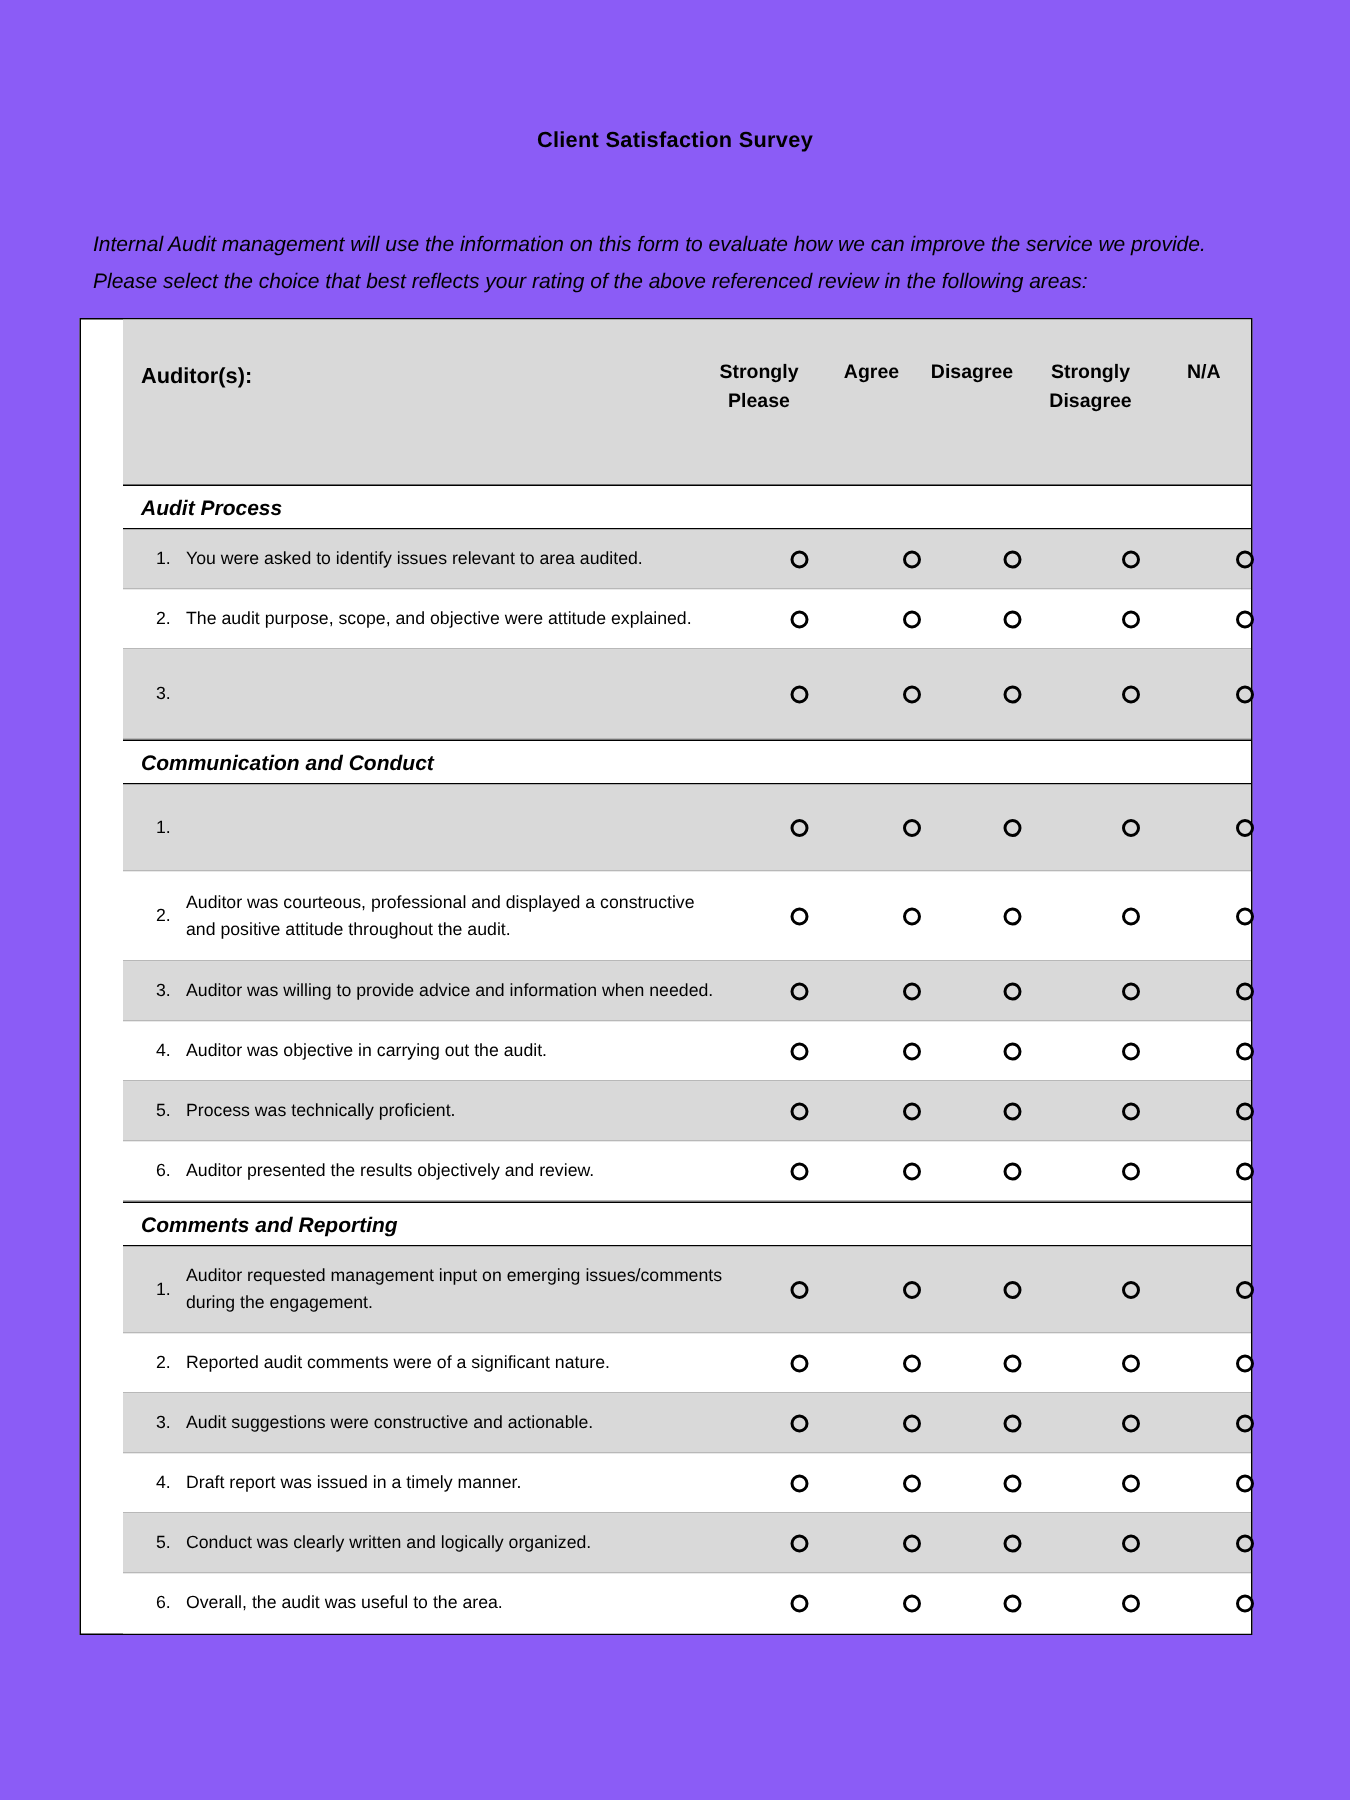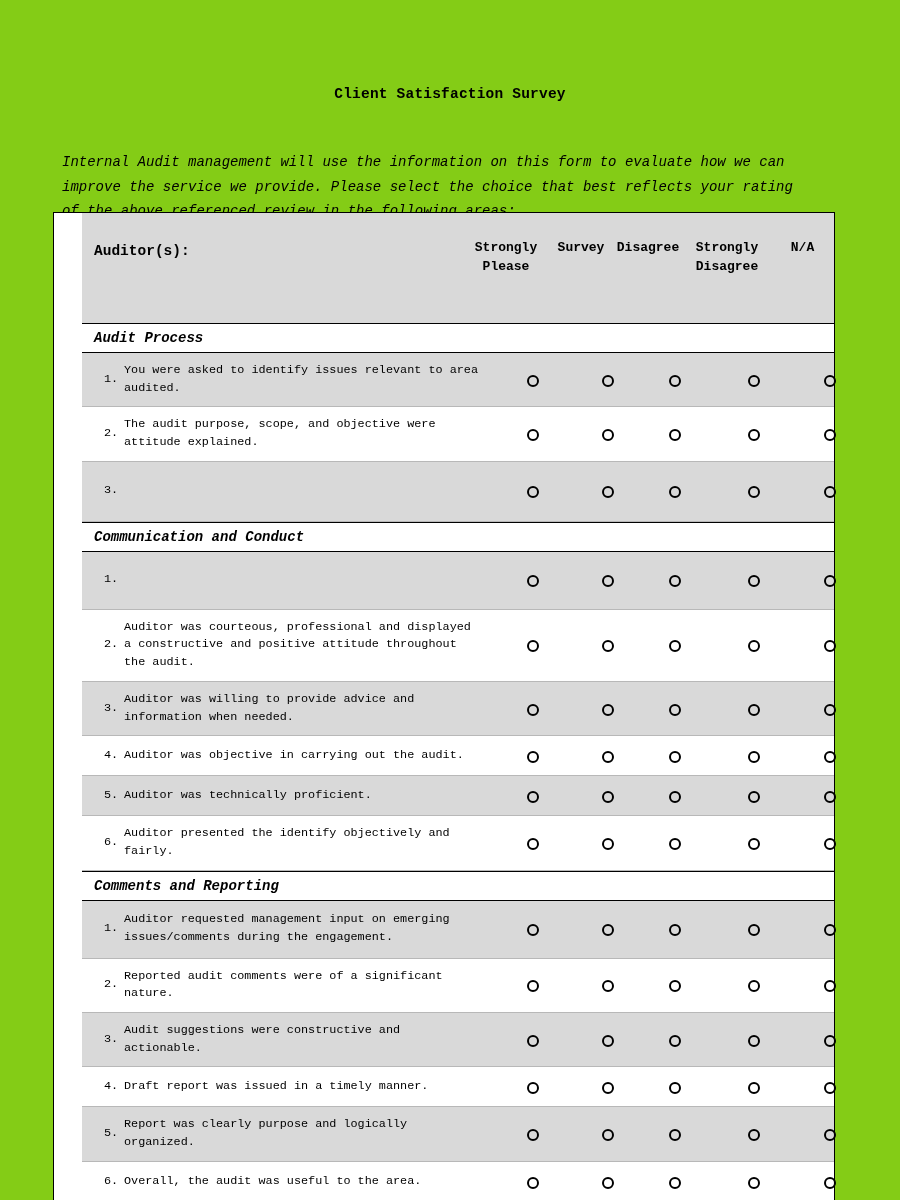--- a/index.html
+++ b/index.html
@@ -14,22 +14,21 @@
     color: #000000;
     position: relative;
     overflow: hidden;
   }
   .page {
     position: absolute;
     left: 0;
     top: 0;
     width: 900px;
     height: 1200px;
-    background: #84cc16;
-    font-family: Liberation Mono, monospace;
+    background: #8b5cf6;
   }
   .doc-title {
     position: absolute;
     left: 0;
     top: 86px;
     width: 900px;
     text-align: center;
     font-size: 14.5px;
     font-weight: bold;
     letter-spacing: 0.2px;
@@ -153,21 +152,21 @@
   <div class="doc-title">Client Satisfaction Survey</div>
 
   <div class="intro">Internal Audit management will use the information on this form to evaluate how we can improve the service we provide.  Please select the choice that best reflects your rating of the above referenced review in the following areas:</div>
 
   <div class="survey-table">
 
     <div class="header-band">
       <div class="auditors-label">Auditor(s):</div>
       <div class="scale-headers">
         <div class="scale-head col-0">Strongly Please</div>
-        <div class="scale-head col-1">Survey</div>
+        <div class="scale-head col-1">Agree</div>
         <div class="scale-head col-2">Disagree</div>
         <div class="scale-head col-3">Strongly Disagree</div>
         <div class="scale-head col-4">N/A</div>
       </div>
     </div>
 
     <div class="sec-header">Audit Process</div>
 
     <div class="q-row shaded">
       <div class="q-text">
@@ -263,35 +262,35 @@
         <div class="opt col-1"><span class="bubble"></span></div>
         <div class="opt col-2"><span class="bubble"></span></div>
         <div class="opt col-3"><span class="bubble"></span></div>
         <div class="opt col-4"><span class="bubble"></span></div>
       </div>
     </div>
 
     <div class="q-row shaded">
       <div class="q-text">
         <span class="q-num">5.</span>
-        <span>Auditor was technically proficient.</span>
+        <span>Process was technically proficient.</span>
       </div>
       <div class="opts">
         <div class="opt col-0"><span class="bubble"></span></div>
         <div class="opt col-1"><span class="bubble"></span></div>
         <div class="opt col-2"><span class="bubble"></span></div>
         <div class="opt col-3"><span class="bubble"></span></div>
         <div class="opt col-4"><span class="bubble"></span></div>
       </div>
     </div>
 
     <div class="q-row plain">
       <div class="q-text">
         <span class="q-num">6.</span>
-        <span>Auditor presented the identify objectively and fairly.</span>
+        <span>Auditor presented the results objectively and review.</span>
       </div>
       <div class="opts">
         <div class="opt col-0"><span class="bubble"></span></div>
         <div class="opt col-1"><span class="bubble"></span></div>
         <div class="opt col-2"><span class="bubble"></span></div>
         <div class="opt col-3"><span class="bubble"></span></div>
         <div class="opt col-4"><span class="bubble"></span></div>
       </div>
     </div>
 
@@ -349,21 +348,21 @@
         <div class="opt col-1"><span class="bubble"></span></div>
         <div class="opt col-2"><span class="bubble"></span></div>
         <div class="opt col-3"><span class="bubble"></span></div>
         <div class="opt col-4"><span class="bubble"></span></div>
       </div>
     </div>
 
     <div class="q-row shaded">
       <div class="q-text">
         <span class="q-num">5.</span>
-        <span>Report was clearly purpose and logically organized.</span>
+        <span>Conduct was clearly written and logically organized.</span>
       </div>
       <div class="opts">
         <div class="opt col-0"><span class="bubble"></span></div>
         <div class="opt col-1"><span class="bubble"></span></div>
         <div class="opt col-2"><span class="bubble"></span></div>
         <div class="opt col-3"><span class="bubble"></span></div>
         <div class="opt col-4"><span class="bubble"></span></div>
       </div>
     </div>
 

